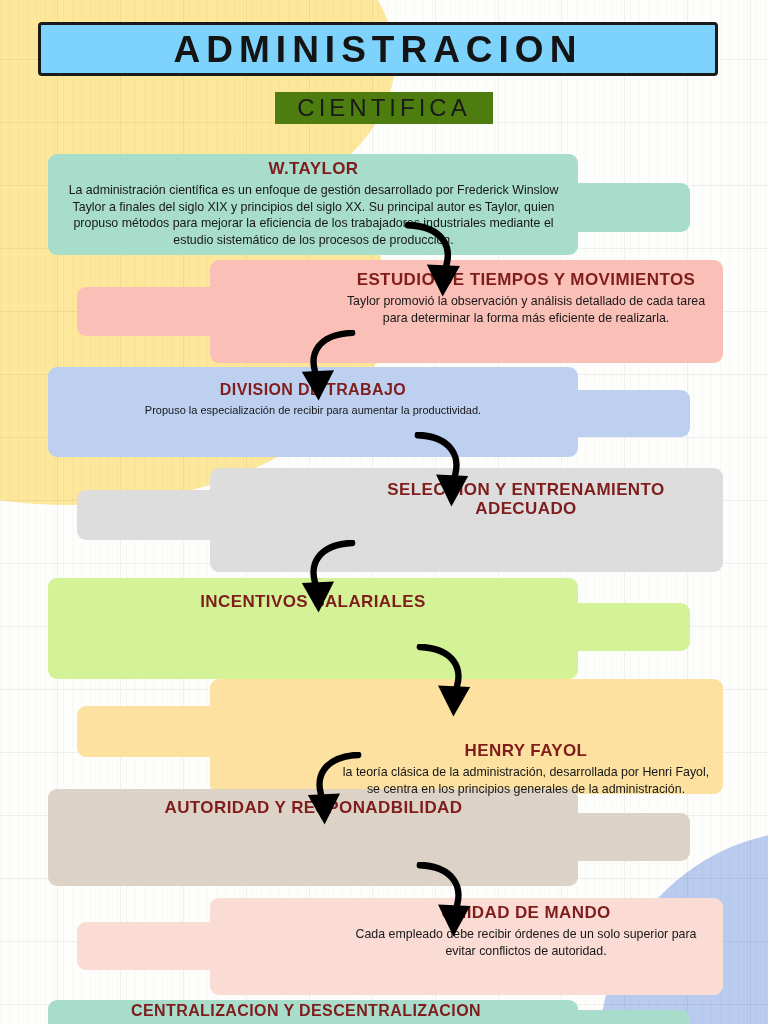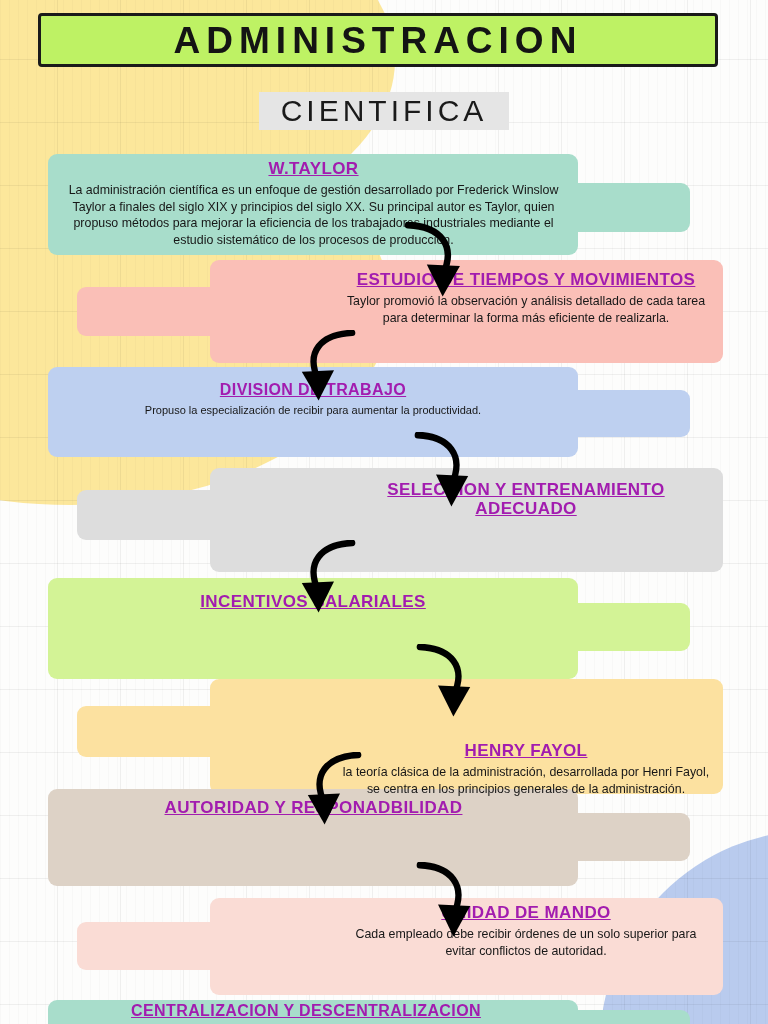--- a/index.html
+++ b/index.html
@@ -40,61 +40,60 @@
     left:-250px;top:105px;width:640px;height:400px;
     background:#fce79b;
   }
   #blob-blue-bottom{
     left:600px;top:830px;width:430px;height:430px;
     background:#b9cbee;
   }
 
   
   #title-box{
-    position:absolute;left:38px;top:13px;width:680px;height:54px;
-    background:#bef264;border:3px solid #1a1a1a;border-radius:4px;
+    position:absolute;left:38px;top:22px;width:680px;height:54px;
+    background:#7dd3fc;border:3px solid #1a1a1a;border-radius:4px;
     display:flex;align-items:center;justify-content:center;
     box-sizing:border-box;
     z-index:6;
   }
   #title-box h1{
     margin:0;font-size:37px;font-weight:bold;letter-spacing:6px;
     color:#141414;line-height:1;
   }
   #subtitle{
     position:absolute;left:0;top:92px;width:768px;
     text-align:center;z-index:6;
   }
   #subtitle span{
     display:inline-block;
-    background:#e5e5e5;
+    background:#4d7c0f;
     padding:2px 22px;
-    font-size:30px;letter-spacing:4px;color:#1a1a1a;font-weight:400;
+    font-size:24px;letter-spacing:4px;color:#1a1a1a;font-weight:400;
   }
 
   
   #flow{position:absolute;inset:0;z-index:4;}
   .block{position:absolute;}
   .card{
     position:absolute;border-radius:9px;
   }
   .card.back{ }
   .card.front{ }
   .block .content{
     position:absolute;
     z-index:3;
     box-sizing:border-box;
     text-align:center;
     color:#111111;
   }
   .block h2{
     margin:0 0 4px 0;
     font-size:17px;font-weight:bold;letter-spacing:.4px;line-height:1.14;
-    color:#a21caf;
-    text-decoration:underline;
+    color:#7f1d1d;
   }
   .block p{
     margin:0;
     font-size:12.4px;line-height:1.33;color:#171717;
   }
   .block.small h2{font-size:16px;}
   .block.small p{font-size:11px;line-height:1.32;}
 
   
   .arrow{position:absolute;z-index:5;}

